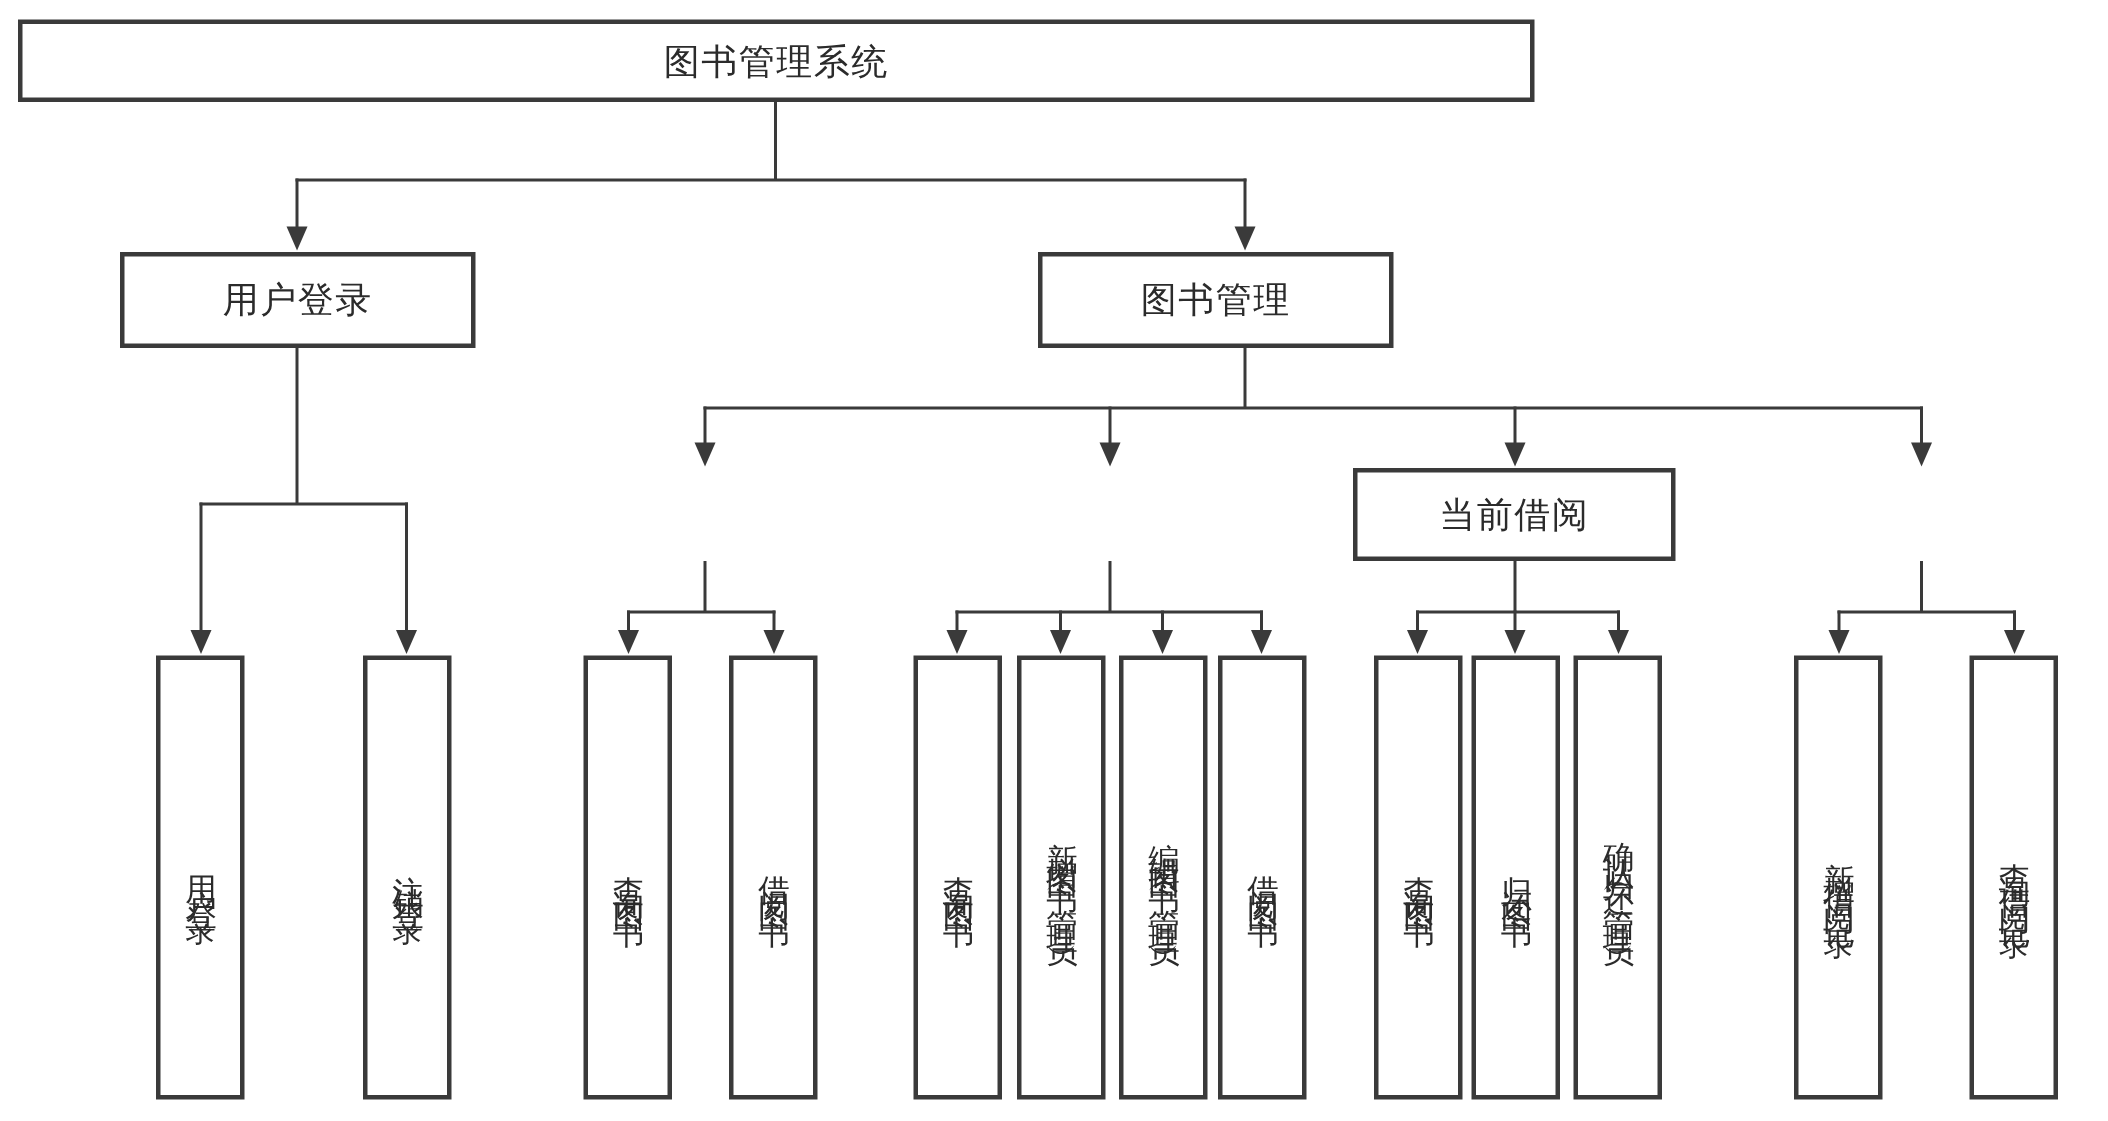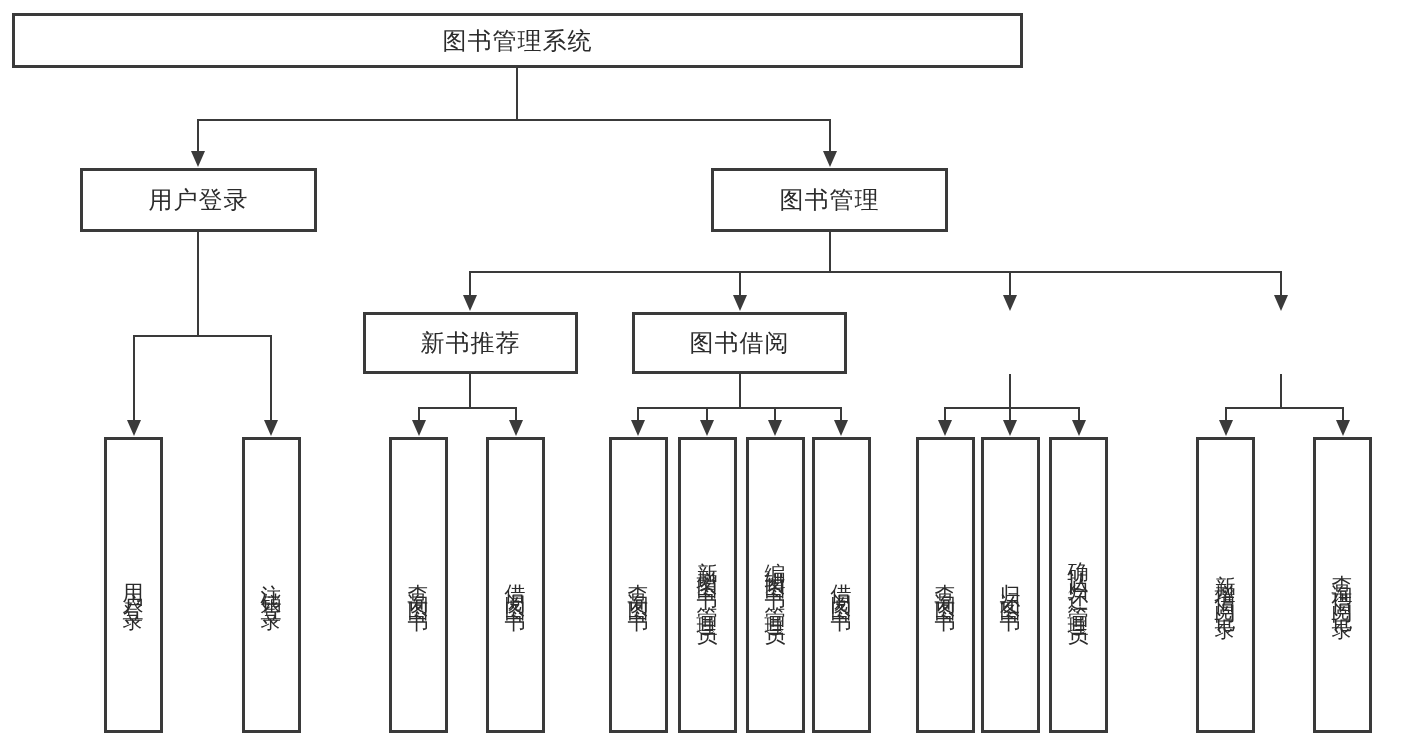--- a/index.html
+++ b/index.html
@@ -44,21 +44,21 @@
     font-size: 21px;
     letter-spacing: 9px;
     line-height: 1;
     color: #2b2b2b;
     white-space: nowrap;
   }
   
   .b-root      { left: 12px;   top: 13px;  width: 1011px; height: 55px; }
   .b-l2        { top: 168px; height: 64px; width: 237px; }
   .b-userlogin { left: 80px; }
-  .b-bookmgmt  { left: 711px; }
+  .b-bookmgmt  { left: 692px; }
   .b-l3        { top: 312px; height: 62px; width: 215px; }
   .b-newbook   { left: 363px; }
   .b-borrow    { left: 632px; }
   .b-current   { left: 902px; }
   .b-records   { left: 1173px; }
   .b-leaf      { top: 437px; height: 296px; width: 59px; }
   .x1  { left: 104px; }
   .x2  { left: 242px; }
   .x3  { left: 389px; }
   .x4  { left: 486px; }
@@ -164,25 +164,22 @@
     <span class="h-label">图书管理系统</span>
   </div>
 
   <div class="node b-l2 b-userlogin">
     <span class="h-label">用户登录</span>
   </div>
   <div class="node b-l2 b-bookmgmt">
     <span class="h-label">图书管理</span>
   </div>
 
-  <div class="node b-l3 b-newbook">
-    <span class="h-label">新书推荐</span>
-  </div>
-  <div class="node b-l3 b-borrow">
-    <span class="h-label">图书借阅</span>
+  <div class="node b-l3 b-current">
+    <span class="h-label">当前借阅</span>
   </div>
 
   <div class="node b-leaf x1">
     <span class="v-label">用户登录</span>
   </div>
   <div class="node b-leaf x2">
     <span class="v-label">注销登录</span>
   </div>
 
   <div class="node b-leaf x3">

